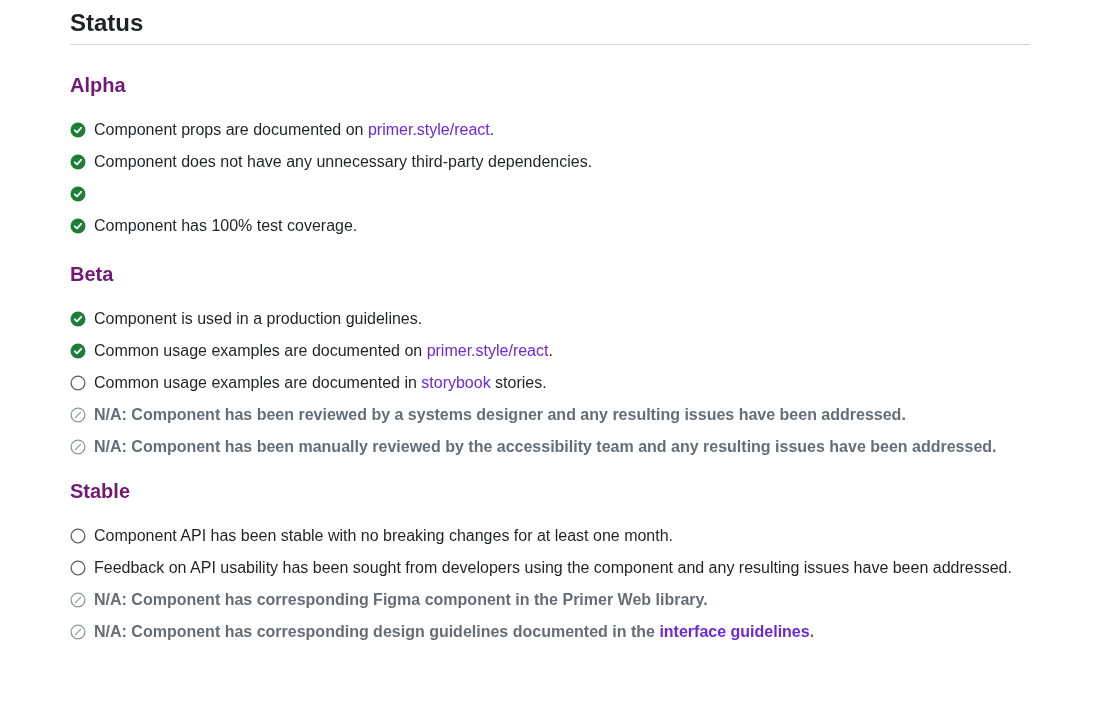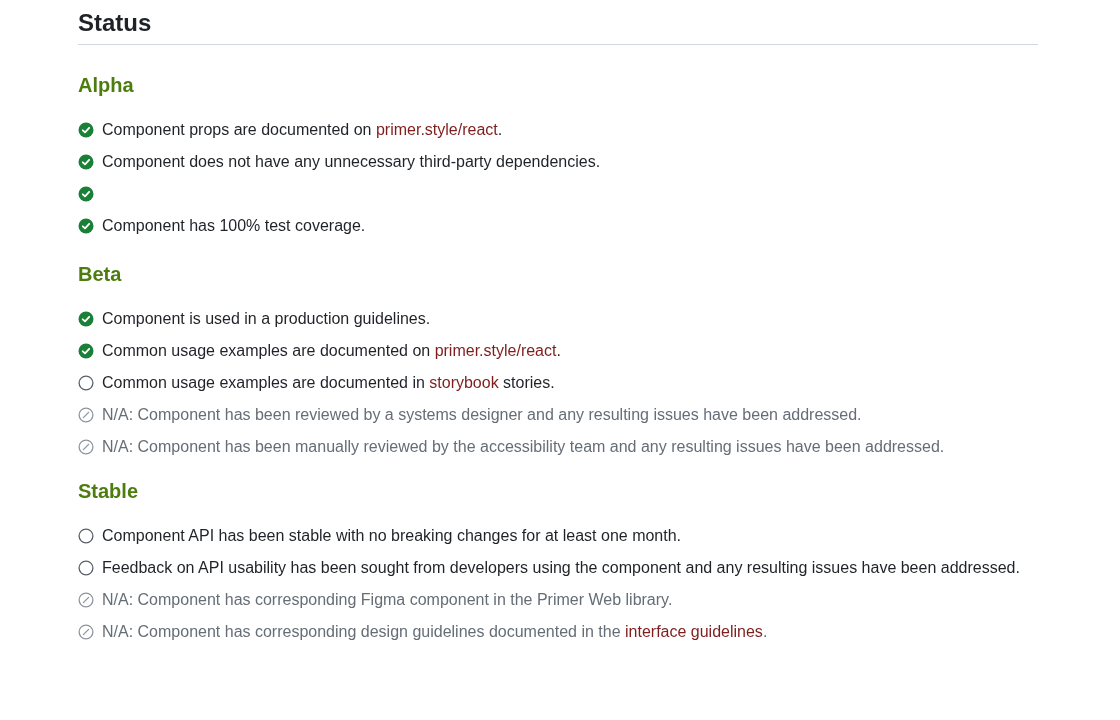--- a/index.html
+++ b/index.html
@@ -9,70 +9,70 @@
       width: 1120px;
       height: 720px;
       overflow: hidden;
     }
     body {
       font-family: "Liberation Sans", sans-serif;
       color: #1f2328;
     }
     .page {
       position: absolute;
-      left: 78px;
+      left: 70px;
       top: 0;
       width: 960px;
     }
     .h2 {
       font-size: 24px;
       font-weight: 700;
       margin: 0;
       padding-top: 8px;
       height: 36px;
       line-height: 30px;
       border-bottom: 1px solid #d0d7de;
       color: #1f2328;
     }
     .h3 {
       font-size: 20px;
       font-weight: 700;
       margin: 0;
       line-height: 26px;
-      color: #4d7c0f;
+      color: #701a75;
     }
     .section { }
     .section.alpha .h3 { margin-top: 27px; }
     .section.beta .h3 { margin-top: 19px; }
     .section.stable .h3 { margin-top: 15px; }
     ul.checklist {
       list-style: none;
       margin: 16px 0 0 0;
       padding: 0;
     }
     ul.checklist li {
       display: flex;
       align-items: center;
       height: 32px;
       font-size: 16px;
       line-height: 24px;
       color: #1f2328;
       white-space: nowrap;
     }
-    ul.checklist li.na { color: #656d76; }
+    ul.checklist li.na { color: #656d76; font-weight: bold; }
     .icon {
       width: 16px;
       height: 16px;
       margin-right: 8px;
       flex: 0 0 16px;
       display: inline-block;
     }
     .icon svg { display: block; width: 16px; height: 16px; }
     a.link {
-      color: #7f1d1d;
+      color: #6d28d9;
       text-decoration: none;
     }
   </style>
 </head>
 <body>
 
 <div class="page">
   <h2 class="h2">Status</h2>
 
   <div class="section alpha">

